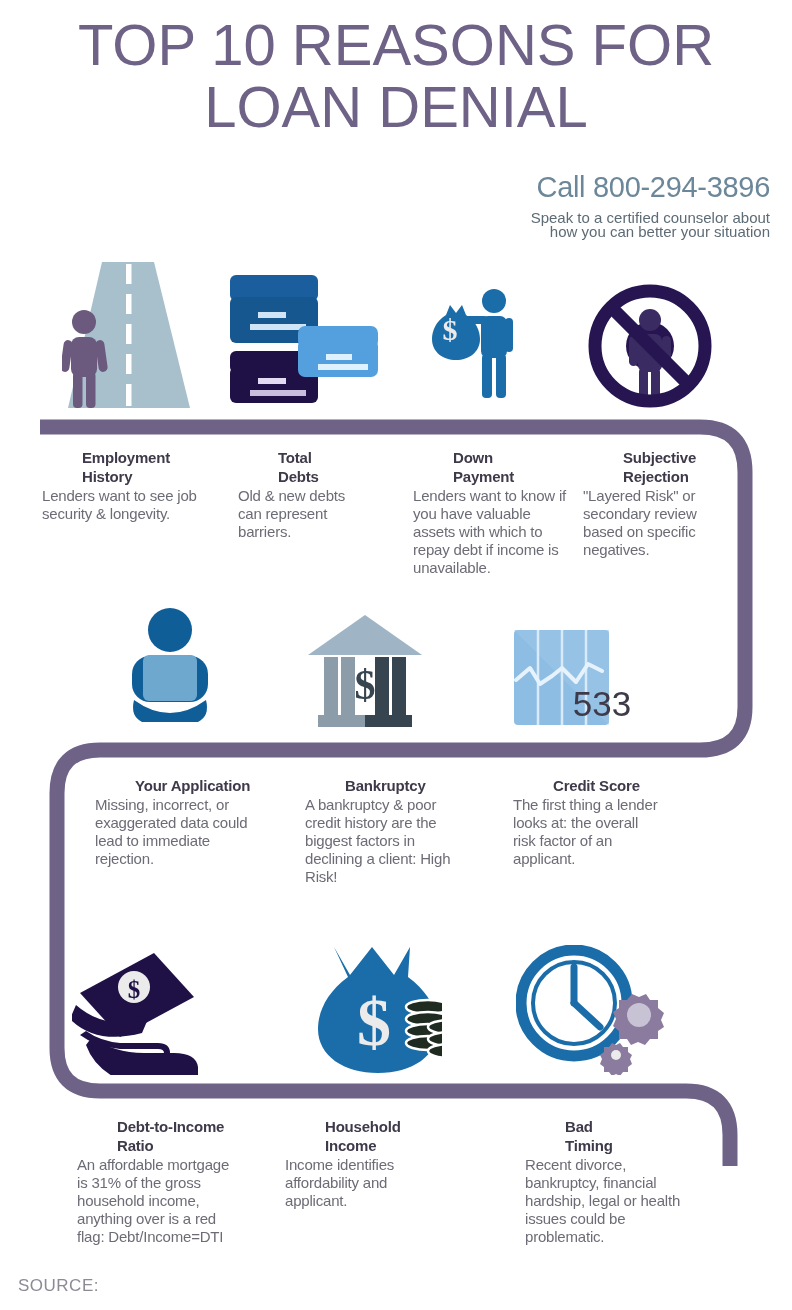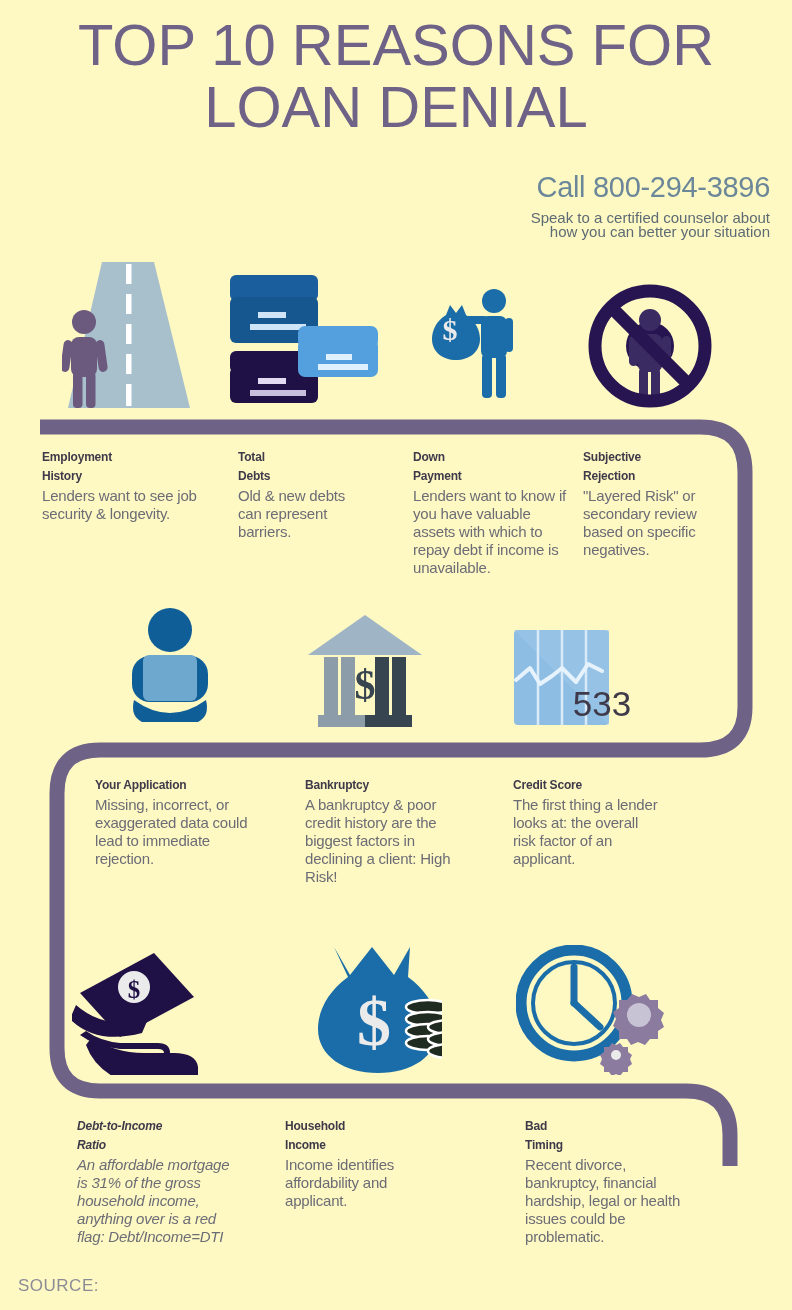--- a/index.html
+++ b/index.html
@@ -7,21 +7,21 @@
     width: 792px;
     height: 1310px;
     background: #ecebeb;
     font-family: "Liberation Sans", sans-serif;
     overflow: hidden;
   }
   #page {
     position: relative;
     width: 792px;
     height: 1310px;
-    background: #fef9c3;
+    background: #ffffff;
   }
 
   
   .title {
     position: absolute;
     left: 0; top: 14px;
     width: 792px;
     text-align: center;
     font-size: 58px;
     line-height: 62px;
@@ -49,26 +49,27 @@
     color: #5d6b75;
   }
 
   
   .snake { position: absolute; left: 0; top: 0; width: 792px; height: 1310px; pointer-events: none; }
   .icons { position: absolute; left: 0; width: 792px; height: 150px; }
   .icon-wrap { position: absolute; }
   .cards { position: absolute; left: 0; width: 792px; }
   .card { position: absolute; }
   .card h3 {
-    font-size: 12px;
+    font-size: 15px;
     line-height: 19px;
     font-weight: 700;
     color: #3f3a4a;
     letter-spacing: -0.2px;
     margin-bottom: 1px;
+    margin-left: 40px;
   }
   .card p {
     font-size: 15px;
     line-height: 18px;
     color: #6c6c76;
     letter-spacing: -0.2px;
   }
 
   
   .footer {
@@ -342,21 +343,21 @@
           <path d="M116 49 l7 3 l7 -3 l4 6 l8 0 l0 8 l6 5 l-3 7 l3 7 l-6 4 l0 8 l-8 0 l-5 6 l-7 -3 l-7 3 l-4 -6 l-8 0 l0 -8 l-6 -5 l3 -7 l-3 -7 l6 -4 l0 -8 l8 0 z"></path>
           <circle cx="123" cy="70" r="12" fill="#c8c3d4"></circle>
           <path d="M96 98 l4 2 l4 -2 l3 4 l5 0 l0 5 l4 3 l-2 4 l2 5 l-4 3 l0 5 l-5 0 l-3 4 l-4 -2 l-4 2 l-3 -4 l-5 0 l0 -5 l-4 -3 l2 -5 l-2 -4 l4 -3 l0 -5 l5 0 z"></path>
           <circle cx="100" cy="110" r="5" fill="#ecebeb"></circle>
         </g>
       </svg>
     </div>
   </div>
 
   <div class="cards" style="top:1117px;">
-    <div class="card" style="left:77px; width:165px;font-style:italic;">
+    <div class="card" style="left:77px; width:165px;">
       <h3>
         <span>Debt-to-Income</span><br>
         <span>Ratio</span>
       </h3>
       <p>An affordable mortgage is 31% of the gross household income, anything over is a red flag: Debt/Income=DTI</p>
     </div>
 
     <div class="card" style="left:285px; width:145px;">
       <h3>
         <span>Household</span><br>

